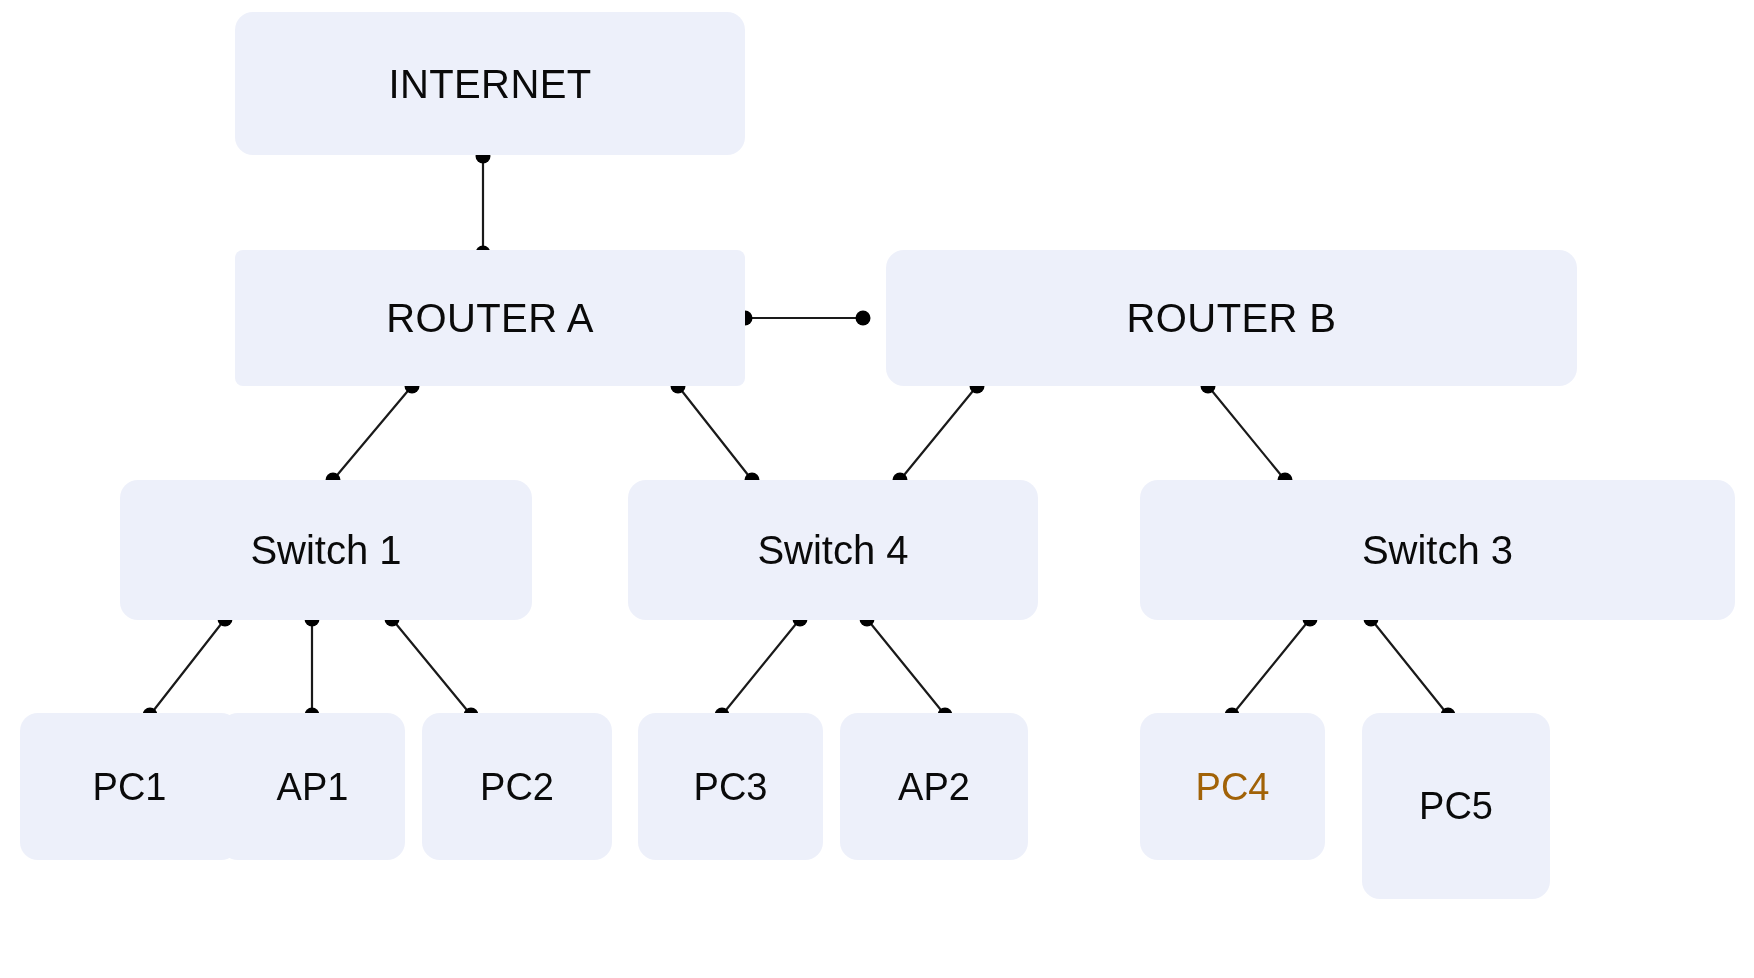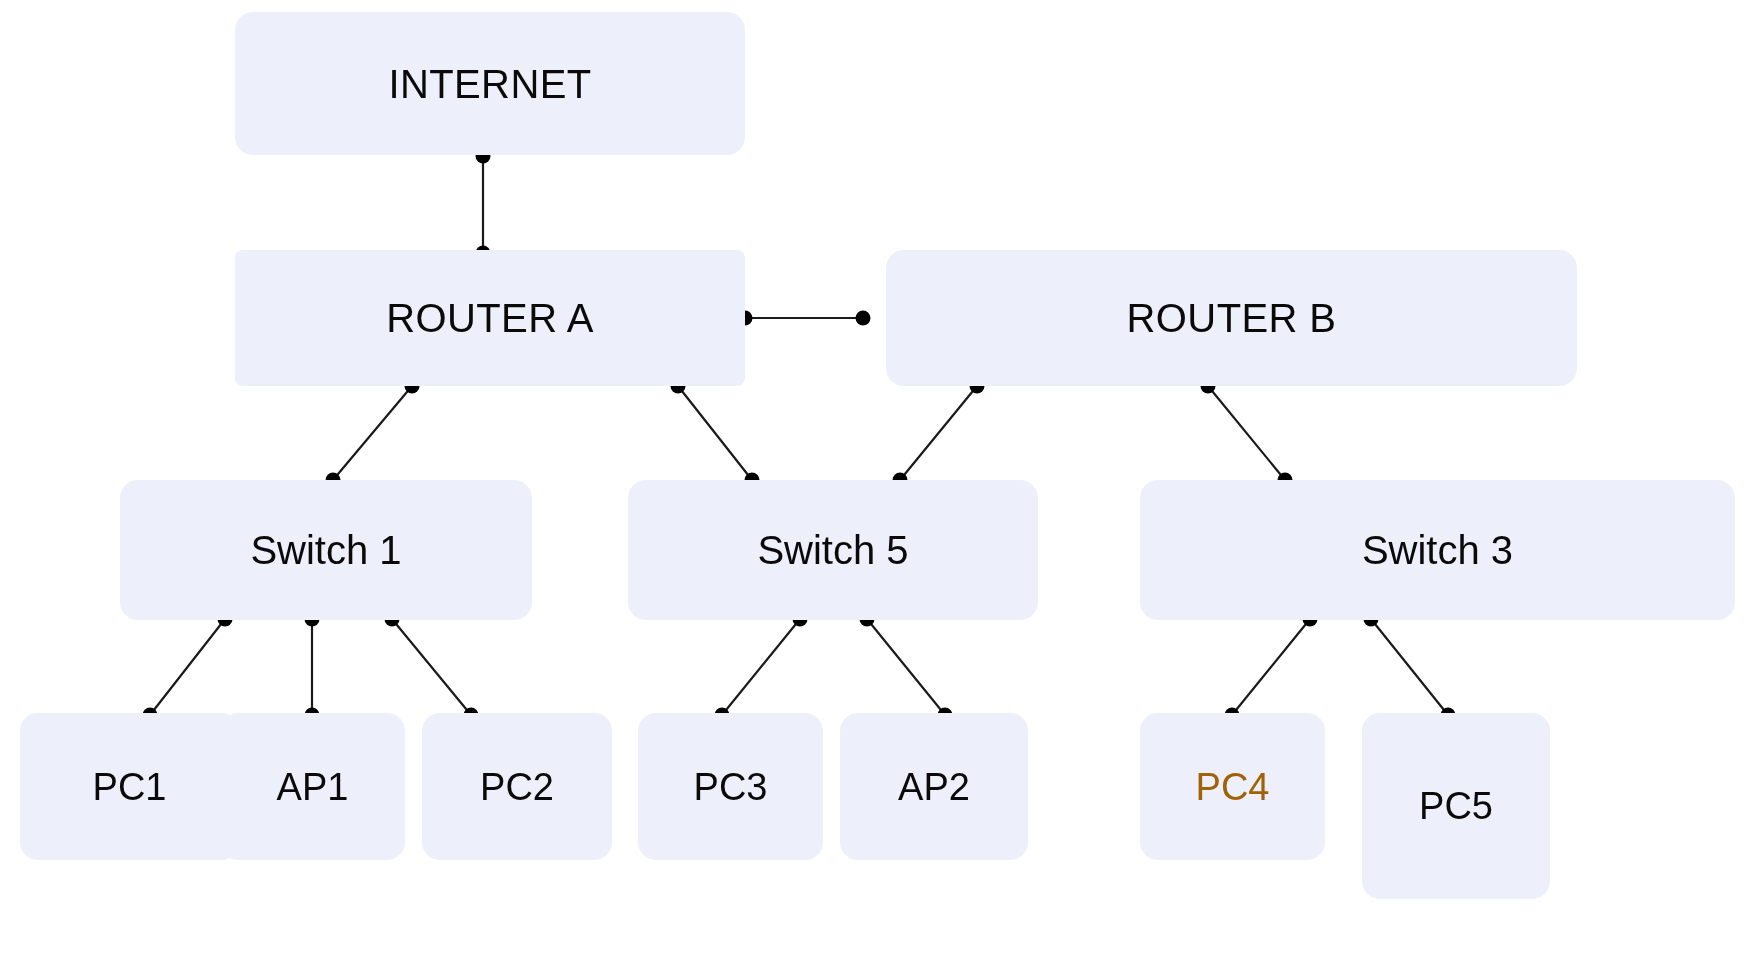--- a/index.html
+++ b/index.html
@@ -146,21 +146,21 @@
       <div class="node tier-router" style="left: 235px; top: 250px; width: 510px; height: 136px; background: rgb(237, 240, 250); color: rgb(10, 10, 10); border-radius: 8px;">
         <span class="node-label">ROUTER A</span>
       </div>
       <div class="node tier-router" style="left: 862px; top: 250px; width: 691px; height: 136px; background: rgb(237, 240, 250); color: rgb(10, 10, 10); border-radius: 18px; margin-left: 24px;">
         <span class="node-label">ROUTER B</span>
       </div>
       <div class="node tier-switch" style="left: 120px; top: 480px; width: 412px; height: 140px; background: rgb(237, 240, 250); color: rgb(10, 10, 10); border-radius: 18px;">
         <span class="node-label">Switch 1</span>
       </div>
       <div class="node tier-switch" style="left: 628px; top: 480px; width: 410px; height: 140px; background: rgb(237, 240, 250); color: rgb(10, 10, 10); border-radius: 18px;">
-        <span class="node-label">Switch 5</span>
+        <span class="node-label">Switch 4</span>
       </div>
       <div class="node tier-switch" style="left: 1140px; top: 480px; width: 595px; height: 140px; background: rgb(237, 240, 250); color: rgb(10, 10, 10); border-radius: 18px;">
         <span class="node-label">Switch 3</span>
       </div>
       <div class="node tier-endpoint" style="left: 20px; top: 713px; width: 219px; height: 147px; background: rgb(237, 240, 250); color: rgb(10, 10, 10); border-radius: 18px;">
         <span class="node-label">PC1</span>
       </div>
       <div class="node tier-endpoint" style="left: 220px; top: 713px; width: 185px; height: 147px; background: rgb(237, 240, 250); color: rgb(10, 10, 10); border-radius: 18px;">
         <span class="node-label">AP1</span>
       </div>

